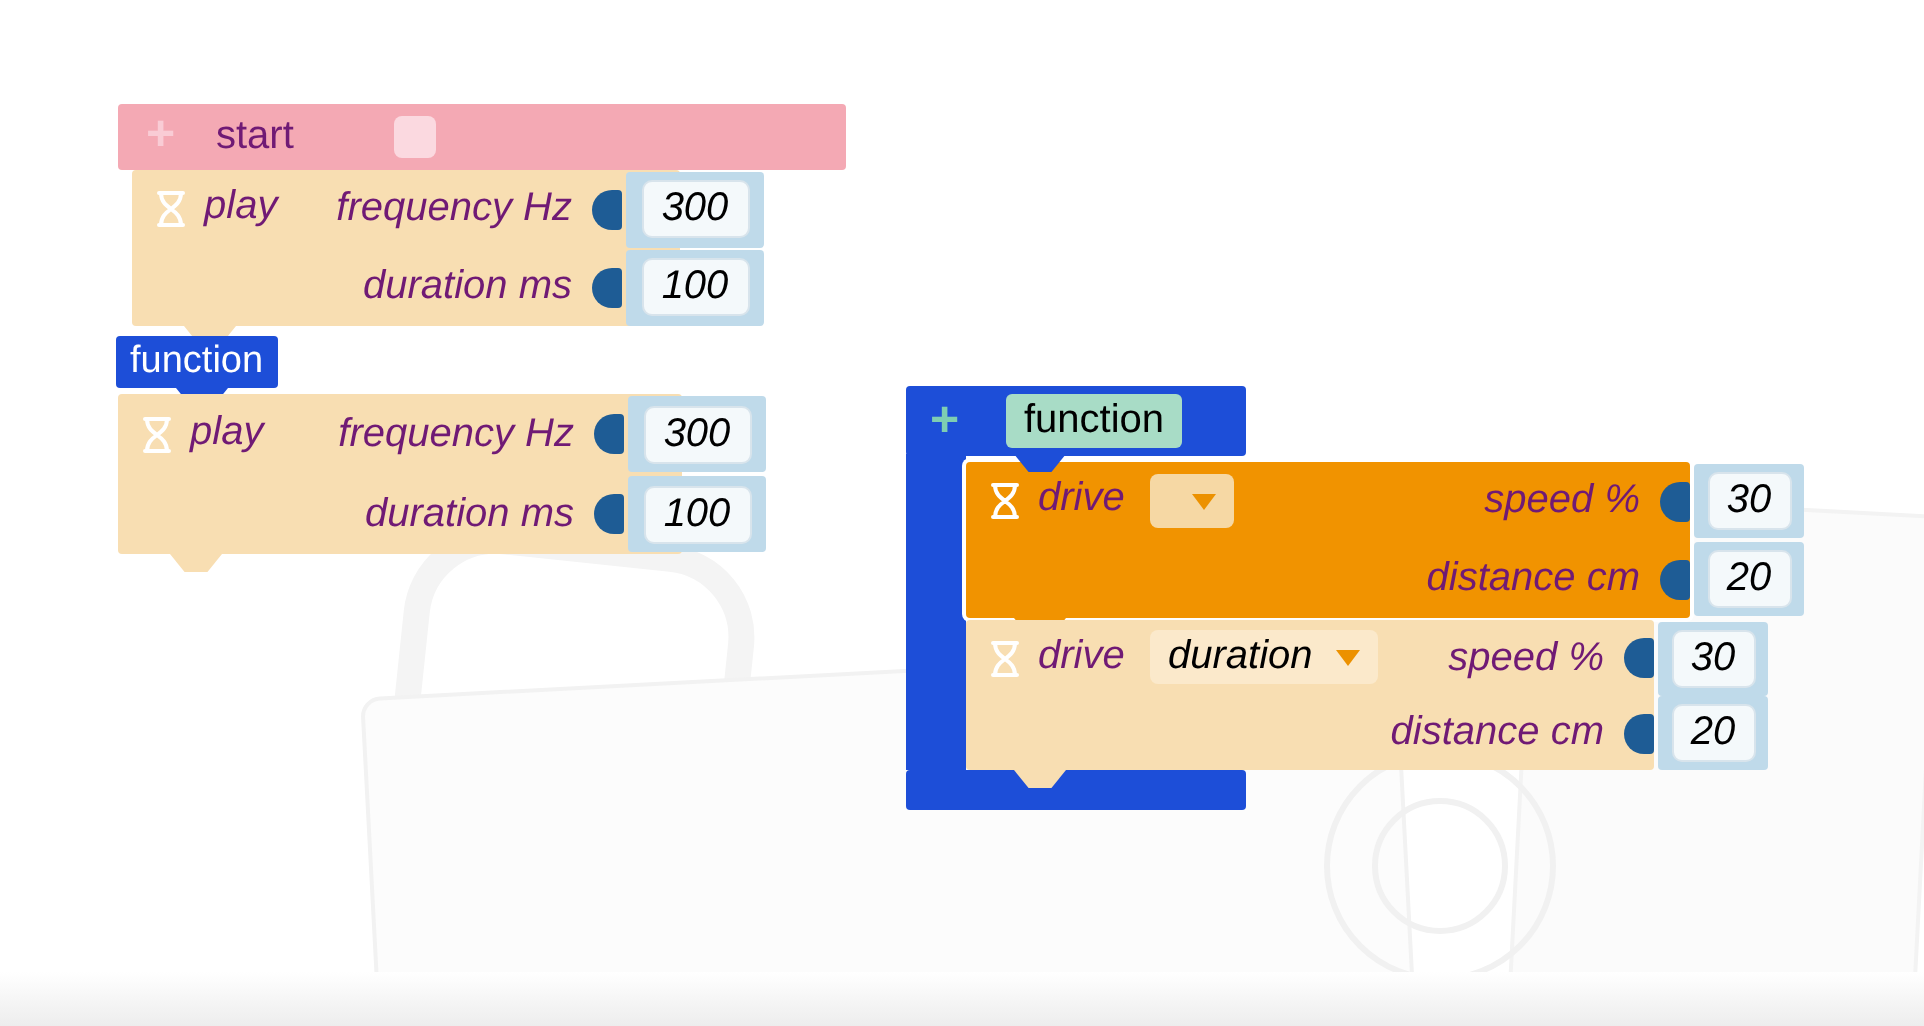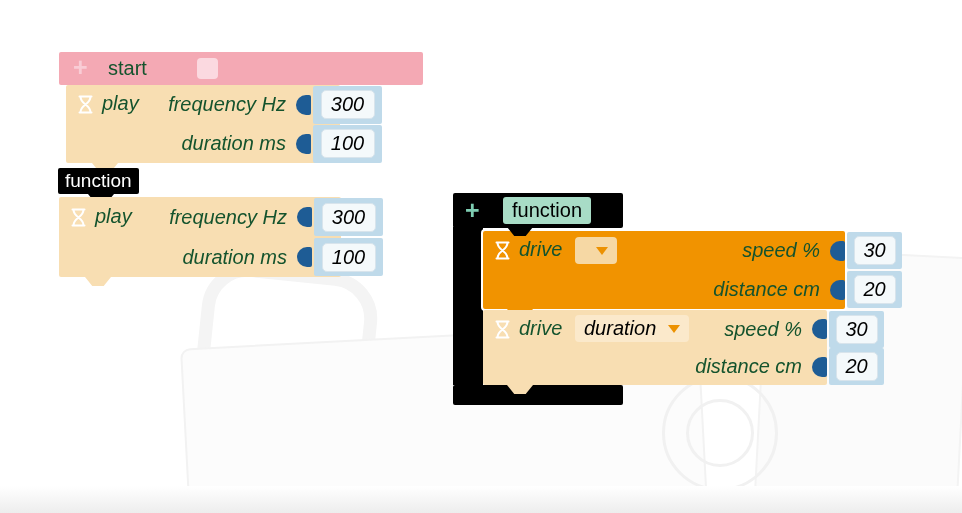--- a/index.html
+++ b/index.html
@@ -22,26 +22,26 @@
   .wm-band{left:0;top:486px;width:962px;height:27px;
            background:linear-gradient(#ffffff,#ededed);}
 
   
   .abs{position:absolute;}
   .blockwrap{position:absolute;z-index:2;}
   .bg{position:absolute;left:0;top:0;border-radius:2px;}
   .pink{background:#F4A9B4;}
   .tan{background:#F8DEB2;}
   .orange{background:#F19300;}
-  .green{background:#000000;}
+  .green{background:#1d4ed8;}
   .tab{position:absolute;width:26px;height:9px;z-index:6;
        clip-path:polygon(0 0,100% 0,72% 100%,28% 100%);}
   .row{position:absolute;left:0;right:0;display:flex;align-items:center;
        justify-content:flex-end;font-style:italic;}
-  .wlabel{color:#14532d;font-size:20px;white-space:nowrap;}
+  .wlabel{color:#701a75;font-size:20px;white-space:nowrap;}
   .plus{position:absolute;font-size:25px;font-weight:bold;line-height:1;}
   .plus.on-pink{color:#F9CCD5;}
   .plus.on-green{color:#7ECDB2;}
   .plug{width:15px;height:20px;background:#1E5C95;border-radius:10px 2px 2px 10px;
         margin-left:10px;margin-right:2px;flex:none;}
   .numshadow{background:#BFDAEA;border-radius:2px;display:flex;align-items:center;
              justify-content:center;flex:none;}
   .numfield{background:#F4F9FB;border:1px solid #D8E4EC;border-radius:5px;color:#000;
             font-size:20px;display:flex;align-items:center;justify-content:center;}
   .numshadow.big{width:69px;height:38px;}

